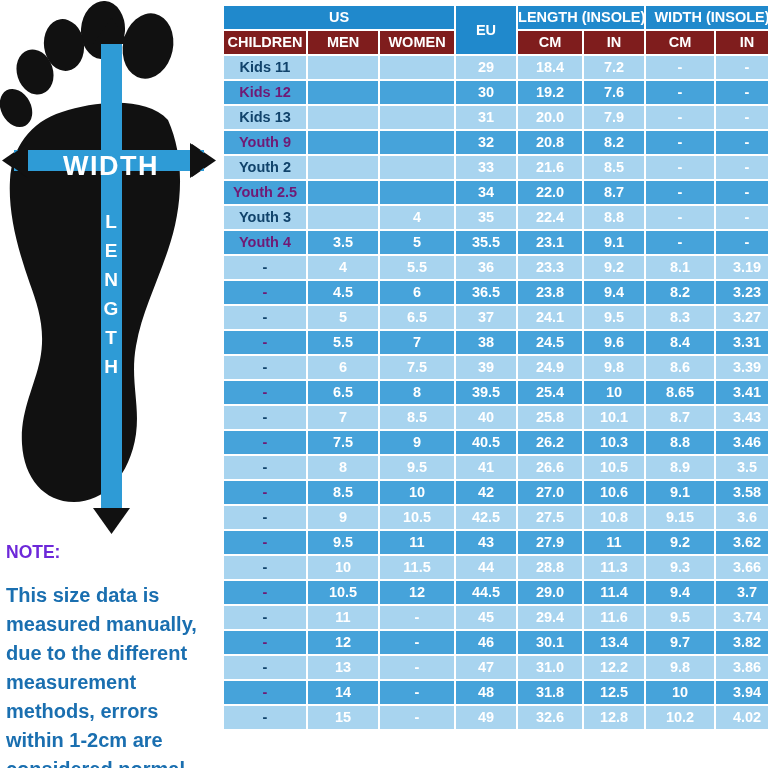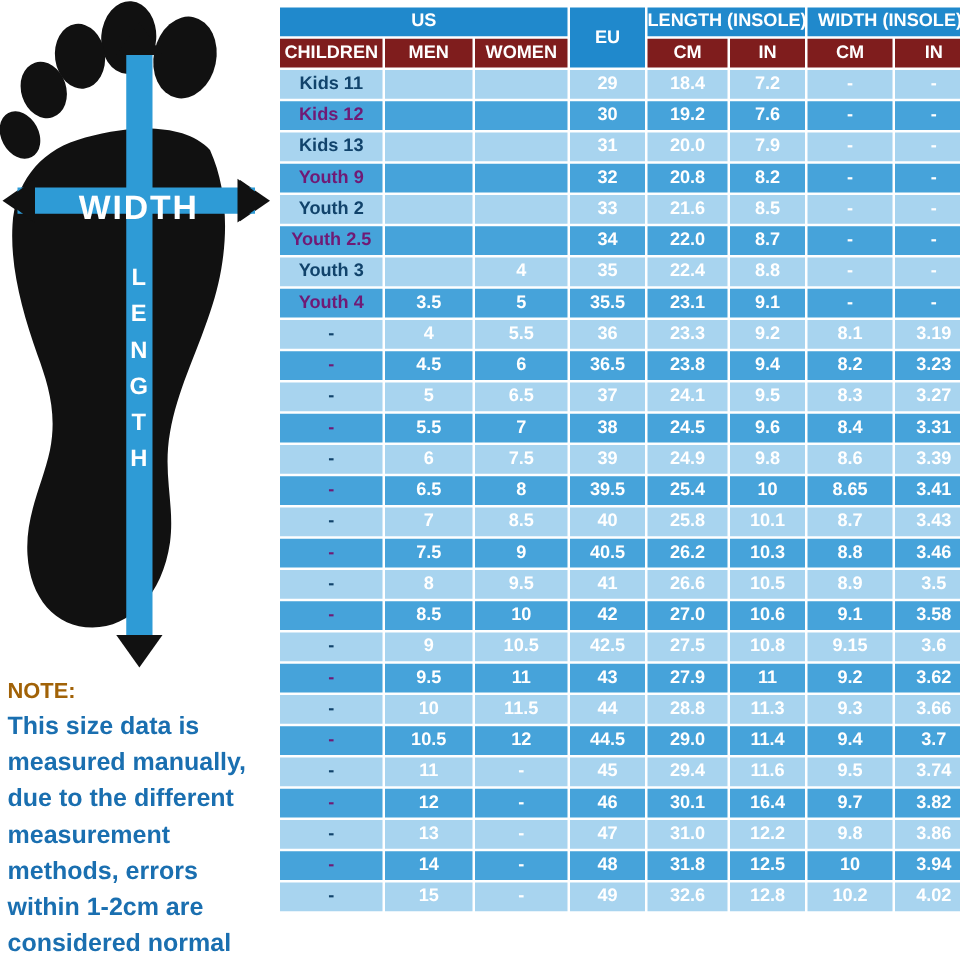--- a/index.html
+++ b/index.html
@@ -40,22 +40,22 @@
     top: 540px;
     width: 214px;
     color: #1a6fb0;
     font-weight: bold;
     font-size: 16.5px;
     line-height: 1.42;
   }
   .note-title {
     font-size: 17.5px;
     font-weight: bold;
-    color: #a16207;
-    margin-bottom: 2px;
+    color: #6d28d9;
+    margin-bottom: 16px;
   }
   .note-body {
     color: #1a6fb0;
     font-weight: bold;
     font-size: 20px;
     line-height: 1.45;
   }
   
   .table-wrap {
     position: absolute;
@@ -430,21 +430,21 @@
             <td>11.6</td>
             <td>9.5</td>
             <td>3.74</td>
           </tr>
           <tr class="row-b">
             <td class="children-cell">-</td>
             <td>12</td>
             <td>-</td>
             <td>46</td>
             <td>30.1</td>
-            <td>16.4</td>
+            <td>13.4</td>
             <td>9.7</td>
             <td>3.82</td>
           </tr>
           <tr class="row-a">
             <td class="children-cell">-</td>
             <td>13</td>
             <td>-</td>
             <td>47</td>
             <td>31.0</td>
             <td>12.2</td>

